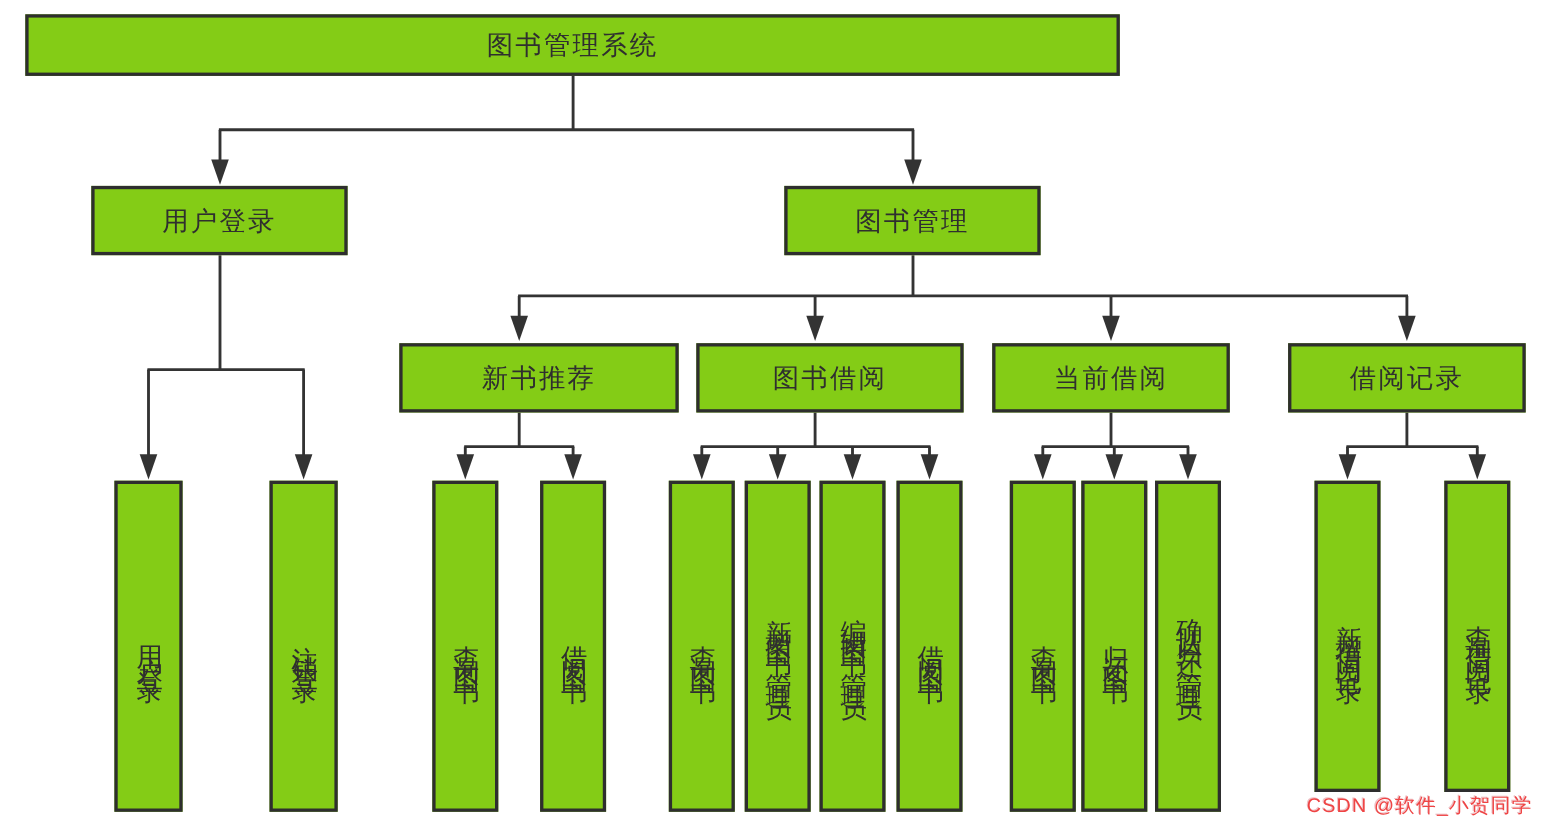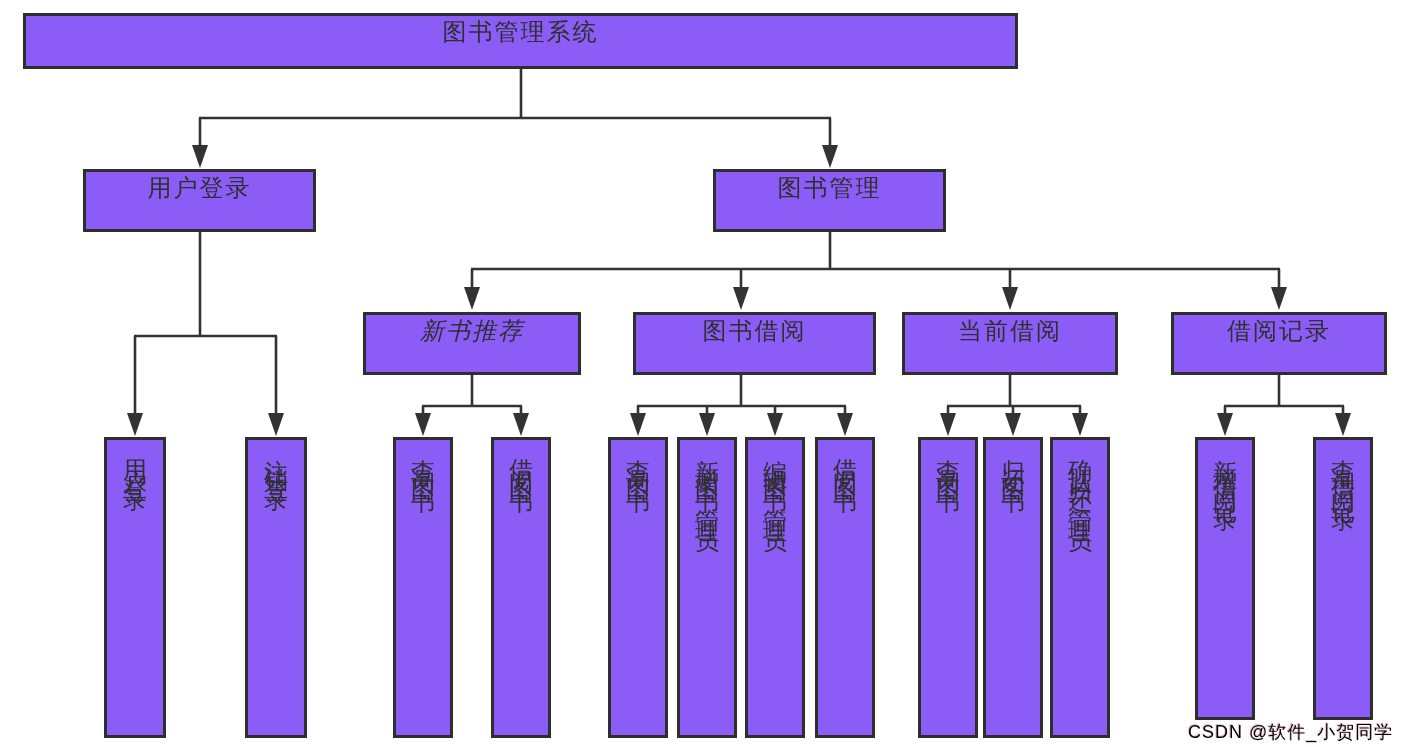--- a/index.html
+++ b/index.html
@@ -22,44 +22,44 @@
     stroke-width: 2.6;
   }
   .connector-layer polygon {
     fill: #333333;
     stroke: none;
   }
   .node {
     position: absolute;
     box-sizing: border-box;
     border: 3px solid #2e2e2e;
-    background: #8b5cf6;
+    background: #84cc16;
     display: flex;
-    align-items: flex-start;
+    align-items: center;
     justify-content: center;
   }
   .node.h span {
     font-size: 24px;
     letter-spacing: 2px;
     white-space: nowrap;
   }
   .node.v span {
     writing-mode: vertical-rl;
     text-orientation: mixed;
     font-size: 24px;
     letter-spacing: 10px;
     line-height: 1;
   }
   .watermark {
     position: absolute;
     left: 1188px;
     top: 720px;
     font-size: 18px;
     letter-spacing: 1px;
-    color: #000000;
+    color: #ef4444;
     text-shadow: -1px -1px 0 rgba(214, 116, 126, 0.45);
     white-space: nowrap;
   }
 </style>
 </head>
 <body>
 
 <div class="canvas">
 
   <svg class="connector-layer" viewBox="0 0 1405 747">
@@ -142,21 +142,21 @@
     <span>图书管理系统</span>
   </div>
 
   <div class="node h" style="left:83px; top:169px; width:233px; height:63px;">
     <span>用户登录</span>
   </div>
   <div class="node h" style="left:713px; top:169px; width:233px; height:63px;">
     <span>图书管理</span>
   </div>
 
-  <div class="node h" style="left:363px; top:312px; width:218px; height:63px;font-style:italic;">
+  <div class="node h" style="left:363px; top:312px; width:254px; height:63px;">
     <span>新书推荐</span>
   </div>
   <div class="node h" style="left:633px; top:312px; width:243px; height:63px;">
     <span>图书借阅</span>
   </div>
   <div class="node h" style="left:902px; top:312px; width:216px; height:63px;font-family:Liberation Mono, monospace;">
     <span>当前借阅</span>
   </div>
   <div class="node h" style="left:1171px; top:312px; width:216px; height:63px;">
     <span>借阅记录</span>

